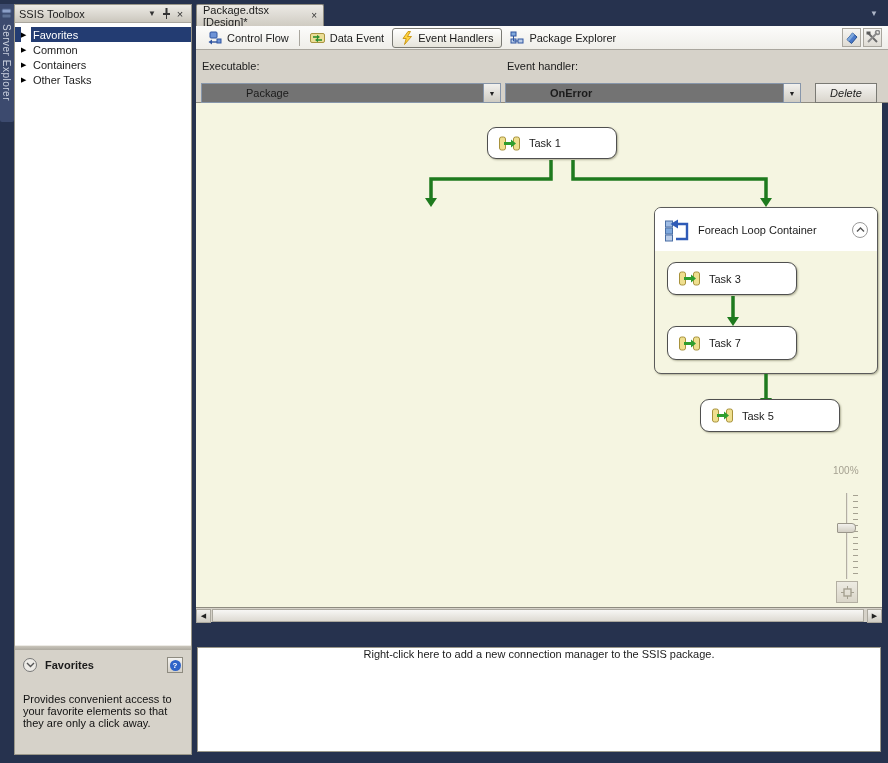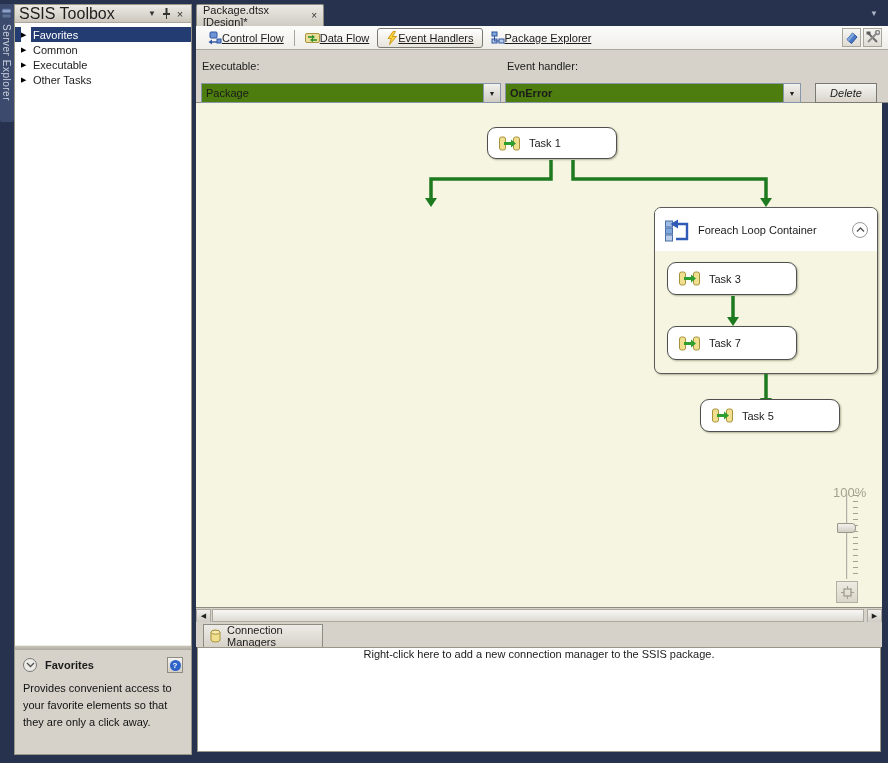--- a/index.html
+++ b/index.html
@@ -9,59 +9,59 @@
 
   
   #server-strip { position:absolute; left:0; top:0; width:14px; height:763px; background:#26324E; }
   #server-tab { position:absolute; left:0; top:4px; width:14px; height:118px; background:#3C4A6E; border-radius:0 0 2px 2px; }
   #server-tab .sicon { position:absolute; left:1px; top:4px; }
   #server-tab .vlabel { position:absolute; left:1px; top:20px; writing-mode:vertical-rl; font-size:10px; color:#CBD1DF; letter-spacing:.5px; white-space:nowrap; }
 
   
   #toolbox { position:absolute; left:14px; top:4px; width:178px; height:751px; background:#D6D2C9; border:1px solid #9A9789; display:flex; flex-direction:column; }
   #toolbox-title { height:18px; background:linear-gradient(#EDEBE6,#CBC7BD); display:flex; align-items:center; padding:0 4px; border-bottom:1px solid #A9A69E; }
-  #toolbox-title .t { flex:1; font-size:16px; color:#1e1e1e; }
+  #toolbox-title .t { flex:1; font-size:11px; color:#1e1e1e; }
   #toolbox-title .tbtn { width:14px; height:14px; display:flex; align-items:center; justify-content:center; color:#333; font-size:8px; cursor:default; }
   #toolbox-tree { flex:1; background:#ffffff; padding-top:4px; overflow:hidden; }
   .tree-row { height:15px; display:flex; align-items:center; padding-left:6px; }
   .tree-row .arrow { width:10px; font-size:7px; color:#000; }
   .tree-row .lbl { flex:1; padding-left:2px; }
   .tree-row.selected { background:#233C72; }
   .tree-row.selected .lbl { color:#fff; }
   .tree-row.selected .arrow { color:#000; background:#fff; height:15px; display:flex; align-items:center; padding-left:0; }
   #toolbox-splitter { height:5px; background:linear-gradient(#C9C5BB,#ADA99F); border-top:1px solid #EDEBE6; }
   #toolbox-help { height:104px; background:#D6D2C9; padding:5px 8px 0 8px; }
   #help-head { display:flex; align-items:center; height:20px; }
   #help-head .chev-circle { width:14px; height:14px; border:1px solid #777; border-radius:50%; background:#EDEBE6; display:flex; align-items:center; justify-content:center; margin-right:8px; }
   #help-head .htitle { flex:1; font-weight:bold; }
   #help-btn { width:16px; height:16px; background:linear-gradient(#F4F3F0,#D4D0C7); border:1px solid #8E8B80; display:flex; align-items:center; justify-content:center; }
   #help-btn .qcircle { width:11px; height:11px; background:#2E63C8; border-radius:50%; color:#fff; font-size:8px; font-weight:bold; display:flex; align-items:center; justify-content:center; }
-  #help-desc { margin-top:5px; width:164px; line-height:17px; color:#111; }
+  #help-desc { margin-top:18px; width:164px; line-height:12px; color:#111; }
 
   
   #doc-tab { position:absolute; left:196px; top:4px; width:128px; height:22px; background:linear-gradient(#ECEAE5,#CFCBC2); border:1px solid #8E8B80; border-bottom:none; border-radius:2px 2px 0 0; display:flex; align-items:center; padding:0 6px; }
   #doc-tab .dt { flex:1; }
   #doc-tab .dclose { font-size:10px; color:#333; padding-left:6px; }
   #tablist-dd { position:absolute; right:10px; top:9px; color:#AEB6C8; font-size:8px; }
 
   
   #designer-strip { position:absolute; left:196px; top:26px; width:692px; height:24px; background:linear-gradient(#FCFCFB,#EFEEE9); border-bottom:1px solid #A9A69E; display:flex; align-items:center; padding-left:4px; }
-  .dtab { display:flex; align-items:center; height:20px; padding:0 8px; color:#1b1b1b;text-decoration:underline; }
+  .dtab { display:flex; align-items:center; gap:5px; height:20px; padding:0 8px; color:#1b1b1b; }
   .dtab.active { border:1px solid #7A7A74; border-radius:3px; background:linear-gradient(#FFFFFF,#E6E4DB); box-shadow:0 1px 0 rgba(255,255,255,.8) inset; }
   .vsep { width:1px; height:16px; background:#A9A69E; margin:0 2px; }
   #strip-tools { position:absolute; right:6px; top:2px; display:flex; gap:2px; }
   .tool-btn { width:19px; height:19px; display:flex; align-items:center; justify-content:center; border:1px solid transparent; }
   .tool-btn.raised { border:1px solid #A9A69E; background:linear-gradient(#F7F6F3,#DEDBD3); }
 
   
   #params { position:absolute; left:196px; top:50px; width:692px; height:53px; background:#D6D2C9; border-bottom:1px solid #8E8B80; }
   .plabel { position:absolute; top:10px; }
   #lbl-exec { left:6px; }
   #lbl-evt { left:311px; }
-  .combo { position:absolute; top:33px; height:20px; background:#4d7c0f; border:1px solid #8796AA; display:flex; }
+  .combo { position:absolute; top:33px; height:20px; background:#737373; border:1px solid #8796AA; display:flex;padding-left:40px; }
   #combo-exec { left:5px; width:300px; }
   #combo-evt { left:309px; width:296px; }
   .combo .cval { flex:1; padding:3px 4px 0 4px; overflow:hidden; white-space:nowrap; }
   .combo.bold .cval { font-weight:bold; }
   .combo .cbtn { width:17px; border-left:1px solid #8796AA; background:linear-gradient(#F2F1EE,#CFCCC3); display:flex; align-items:center; justify-content:center; font-size:7px; color:#222; }
   #delete-btn { position:absolute; left:619px; top:33px; width:62px; height:20px; background:linear-gradient(#F5F4F1,#D9D5CC); border:1px solid #7A7A74; display:flex; align-items:center; justify-content:center;font-style:italic; }
 
   
   #surface { position:absolute; left:196px; top:103px; width:686px; height:504px; background:#F5F5E1; overflow:hidden; }
   .task { position:absolute; background:#fff; border:1px solid #4f4f4f; border-radius:9px; box-shadow:1px 1px 2px rgba(90,90,60,.45); display:flex; align-items:center; gap:9px; padding-left:11px; }
@@ -69,21 +69,21 @@
   #task2 { left:166px; top:104px; width:137px; height:32px; }
   #task3 { left:471px; top:159px; width:130px; height:33px; }
   #task4 { left:471px; top:223px; width:130px; height:34px; }
   #task5 { left:504px; top:296px; width:140px; height:33px; }
   #foreach { position:absolute; left:458px; top:104px; width:224px; height:167px; background:#F5F5E1; border:1px solid #5a5a5a; border-radius:7px; box-shadow:1px 1px 2px rgba(90,90,60,.45); }
   #foreach-head { height:43px; background:#fff; border-radius:6px 6px 0 0; display:flex; align-items:center; gap:8px; padding:4px 10px; }
   #foreach-collapse { position:absolute; right:9px; top:14px; width:16px; height:16px; border:1px solid #9a9a9a; border-radius:50%; background:#fff; display:flex; align-items:center; justify-content:center; }
   #arrows { position:absolute; left:0; top:0; pointer-events:none; }
 
   
-  #zoom-label { position:absolute; left:637px; top:382px; font-size:13px; color:#A5A191; }
+  #zoom-label { position:absolute; left:637px; top:362px; font-size:10px; color:#A5A191; }
   #zoom-track { position:absolute; left:650px; top:390px; width:2px; height:86px; background:#B3AFA2; border-right:1px solid #E8E6DB; }
   #zoom-ticks { position:absolute; left:657px; top:392px; width:5px; height:82px; background:repeating-linear-gradient(#A5A191 0 1px, transparent 1px 6px); }
   #zoom-thumb { position:absolute; left:641px; top:420px; width:19px; height:10px; background:linear-gradient(#F2F1EC,#D2CEC3); border:1px solid #9A968A; border-radius:1px 4px 4px 1px; }
   #zoom-fit { position:absolute; left:640px; top:478px; width:22px; height:22px; background:linear-gradient(#EDEBE2,#DAD6C9); border:1px solid #B3AFA2; display:flex; align-items:center; justify-content:center; }
 
   
   #hscroll { position:absolute; left:196px; top:607px; width:686px; height:15px; background:#D6D2C9; border-top:1px solid #8E8B80; display:flex; }
   .sbtn { width:15px; height:14px; background:linear-gradient(#F2F1EE,#CFCCC3); border:1px solid #ABA89E; display:flex; align-items:center; justify-content:center; font-size:7px; color:#222; }
   #hthumb { position:absolute; left:16px; top:1px; width:652px; height:13px; background:linear-gradient(#F8F7F5,#DDDAD2); border:1px solid #ABA89E; }
   #hscroll .right { position:absolute; right:0; top:1px; }
@@ -130,21 +130,21 @@
       <div class="tree-row selected">
         <span class="arrow">▶</span>
         <span class="lbl">Favorites</span>
       </div>
       <div class="tree-row">
         <span class="arrow">▶</span>
         <span class="lbl">Common</span>
       </div>
       <div class="tree-row">
         <span class="arrow">▶</span>
-        <span class="lbl">Executable</span>
+        <span class="lbl">Containers</span>
       </div>
       <div class="tree-row">
         <span class="arrow">▶</span>
         <span class="lbl">Other Tasks</span>
       </div>
     </div>
     <div id="toolbox-splitter"></div>
     <div id="toolbox-help">
       <div id="help-head">
         <span class="chev-circle">
@@ -183,21 +183,21 @@
     <div class="dtab">
       <span>
         <svg width="15" height="13">
             <rect x="0.5" y="2.5" width="14" height="9" rx="1.5" fill="#EBDE96" stroke="#A89440"></rect>
             <polyline points="3,6 7,6" stroke="#2E8F2E" stroke-width="1.6"></polyline>
             <polygon points="7,3.8 10,6 7,8.2" fill="#2E8F2E"></polygon>
             <polyline points="12,9 8,9" stroke="#2E8F2E" stroke-width="1.6"></polyline>
             <polygon points="8,6.8 5,9 8,11.2" fill="#2E8F2E"></polygon>
           </svg>
       </span>
-      <span>Data Flow</span>
+      <span>Data Event</span>
     </div>
     <div class="dtab active">
       <span>
         <svg width="12" height="14">
             <polygon points="7,0.5 2,7.5 5.2,7.5 3.5,13.5 10.5,5.5 6.5,5.5 9.5,0.5" fill="#FFD23E" stroke="#C08A00" stroke-width="0.8"></polygon>
           </svg>
       </span>
       <span>Event Handlers</span>
     </div>
     <div class="dtab">
@@ -343,28 +343,17 @@
         </svg>
     </div>
   </div>
 
   <div id="hscroll">
     <span class="sbtn left">◀</span>
     <div id="hthumb"></div>
     <span class="sbtn right">▶</span>
   </div>
 
-  <div id="cm-tabrow">
-    <div id="cm-tab">
-      <span>
-        <svg width="11" height="14">
-            <path d="M1,3.2 a4.5,2 0 0 1 9,0 V11 a4.5,2 0 0 1 -9,0 Z" fill="#EFDF8F" stroke="#A8923C"></path>
-            <ellipse cx="5.5" cy="3.2" rx="4.5" ry="2" fill="#F7ECB0" stroke="#A8923C"></ellipse>
-          </svg>
-      </span>
-      <span>Connection Managers</span>
-    </div>
-  </div>
   <div id="cm-content">
     <span>Right-click here to add a new connection manager to the SSIS package.</span>
   </div>
 
 </div>
 
 </body></html>

